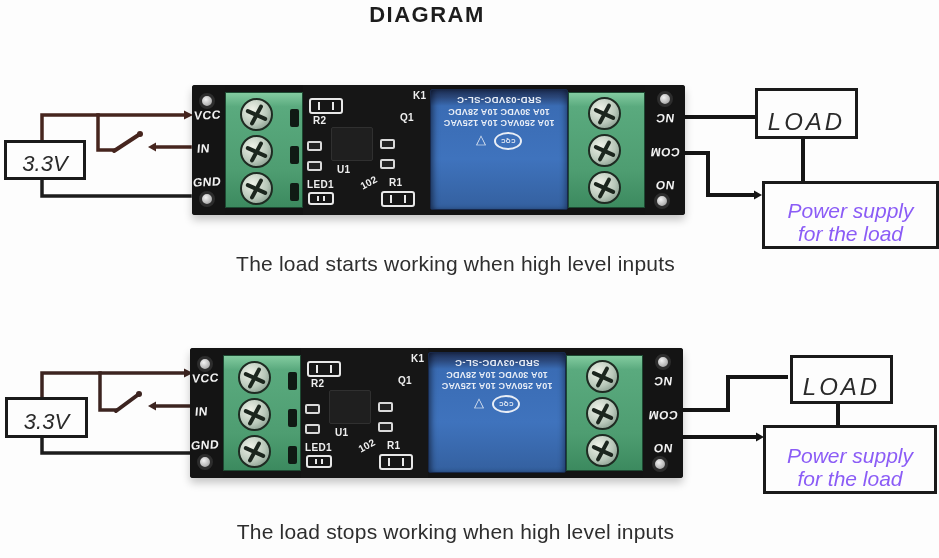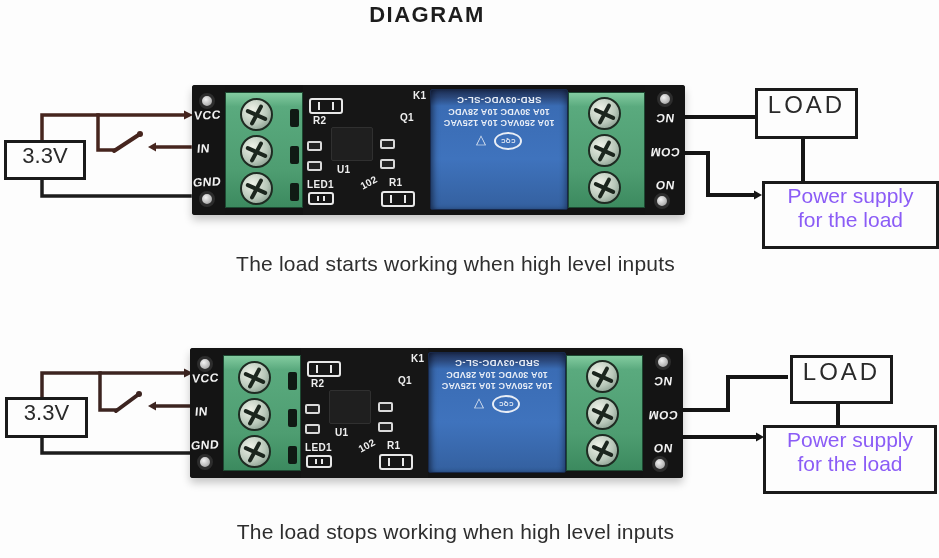--- a/index.html
+++ b/index.html
@@ -8,21 +8,21 @@
   .abs{position:absolute;}
 
   
   .title{top:2px;left:0;width:854px;text-align:center;font-size:22px;font-weight:600;
          letter-spacing:1.5px;color:#1d1d1d;}
   .caption{left:0;width:939px;text-align:center;font-size:21px;color:#2e2e2e;
            letter-spacing:.2px;transform:translateX(-14px);}
 
   
   .sbox{border:3px solid #1a1a1a;background:#fdfdfd;display:flex;flex-direction:column;
-        align-items:center;justify-content:flex-start;z-index:3;}
+        align-items:center;justify-content:flex-end;z-index:3;font-style:italic;}
   .src{font-size:22px;color:#2a2a2a;}
   .load{font-size:24px;letter-spacing:3px;color:#2a2a2a;}
   .psu{font-size:21px;line-height:1.12;color:#8b5cf6;text-align:center;}
 
   
   svg.wires{top:0;left:0;z-index:1;pointer-events:none;}
 
   
   .module{width:493px;height:130px;display:flex;background:#131313;border-radius:3px;
           z-index:2;box-shadow:0 5px 8px rgba(0,0,0,.22);}

